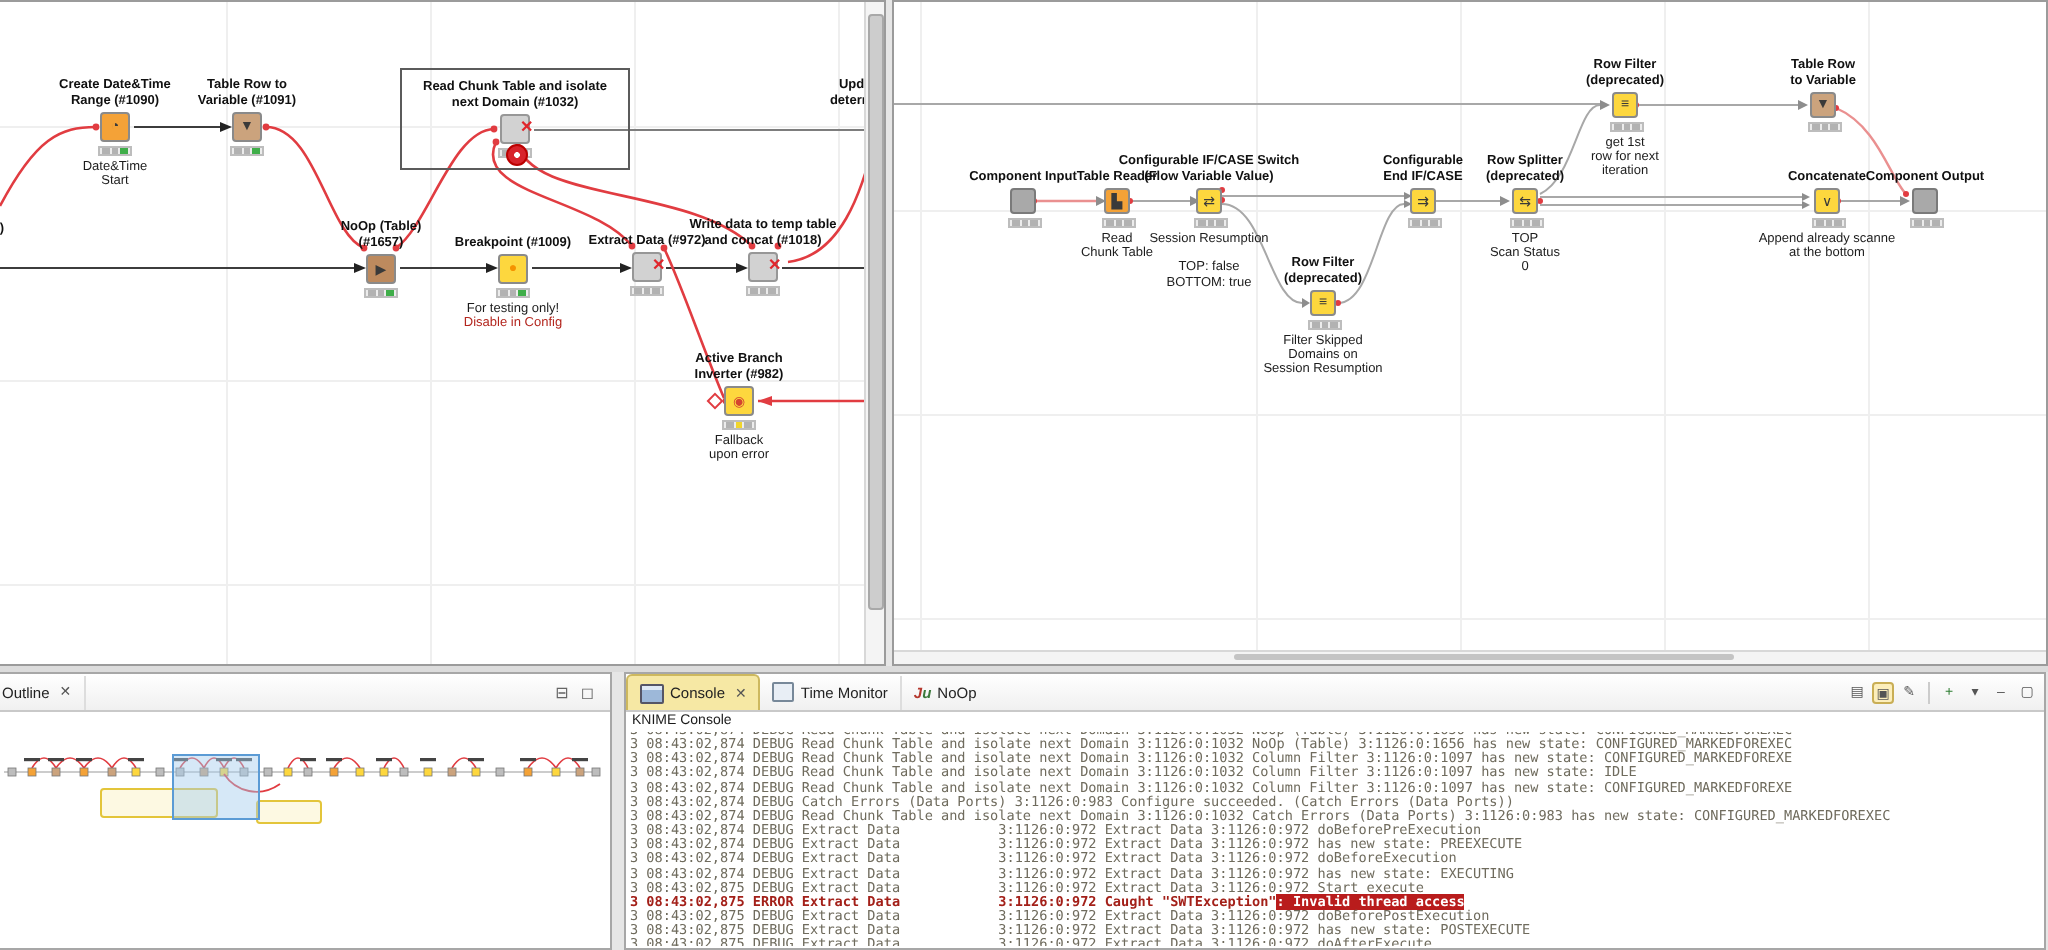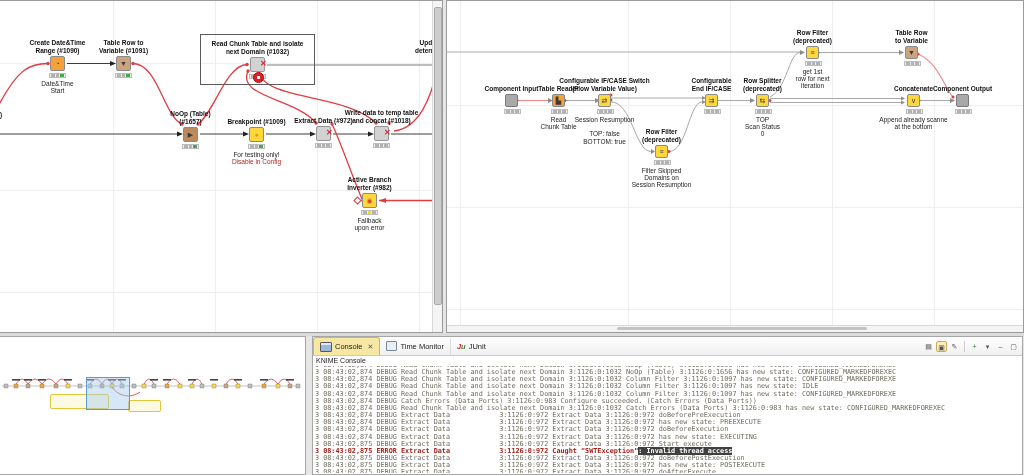--- a/index.html
+++ b/index.html
@@ -47,21 +47,21 @@
   .ticon.active{background:#fceebb;border:1px solid #c9ae55;box-sizing:border-box}
   .tsep{width:1px;height:11px;background:#ccc;margin:0 2px}
   .console-icon{width:10px;height:8px;border:1px solid #556;background:linear-gradient(#dfe9f5 0 2px,#9db8d9 2px);border-radius:1px}
   .monitor-icon{width:9px;height:8px;border:1px solid #789;background:#e8eef5;border-radius:1px}
   .junit-icon{font-size:7.5px;font-weight:bold;font-style:italic}
   .junit-icon b{color:#b5382d}.junit-icon s{color:#3c7a3c;text-decoration:none}
   #console-header{position:absolute;left:3px;top:20px;font-size:7px;color:#1a1a1a}
   #console-output{position:absolute;left:2px;top:29px;right:1px;bottom:1px;overflow:hidden}
   .cl{white-space:pre;font-family:"DejaVu Sans Mono",monospace;font-size:6.8px;line-height:7.15px;color:#6f6b5d}
   .cl.error{color:#a32019;font-weight:bold}
-  .cl .hl{background:#404040;color:#fff}
+  .cl .hl{background:#b91c1c;color:#fff}
   
   #outline-title-row .minmax{display:flex;gap:6px;margin-left:auto;padding-right:8px;color:#666;font-size:8px}
   #minimap-zone{position:absolute;left:0;top:19px;right:0;bottom:0;background:#fff;overflow:hidden}
   #viewport-rect{position:absolute;left:86px;top:21px;width:42px;height:31px;background:rgba(164,205,238,.45);border:1px solid #5b9bd5}
   .anno{position:absolute;border:1px solid #e3c53a;background:#fdf9e2;border-radius:2px}
 </style>
 </head>
 <body>
 
 <div class="editor" id="left-editor">
@@ -414,20 +414,30 @@
     <div class="tl" style="left: 508px; top: 108px;">
       <i></i>
       <i></i>
       <i></i>
     </div>
   </div>
 
 <div id="bottom-sep"></div>
 
 <div class="view-panel" id="outline-panel">
+  <div class="tabbar" id="outline-title-row">
+    <div class="vtab" style="margin-left:-5px">
+      <span>Outline</span>
+      <span class="x">✕</span>
+    </div>
+    <div class="minmax">
+      <span>⊟</span>
+      <span>◻</span>
+    </div>
+  </div>
   <div id="minimap-zone">
     <svg id="minimap-svg" width="304" height="60" style="position:absolute;left:0;top:2px">
         <path d="M2,28 H300" stroke="#9a9a9a" stroke-width="0.6" fill="none"></path>
         <rect x="4" y="26" width="4" height="4" fill="#bdbdbd" stroke="#777" stroke-width="0.4"></rect>
         <path d="M16,26 Q22,16 28,26" stroke="#e13c41" stroke-width="0.8" fill="none"></path>
         <rect x="14" y="26" width="4" height="4" fill="#f4a237" stroke="#777" stroke-width="0.4"></rect>
         <rect x="12" y="21" width="8" height="1.6" fill="#444"></rect>
         <path d="M28,26 Q35,16 42,26" stroke="#e13c41" stroke-width="0.8" fill="none"></path>
         <rect x="26" y="26" width="4" height="4" fill="#cba37d" stroke="#777" stroke-width="0.4"></rect>
         <rect x="24" y="21" width="8" height="1.6" fill="#444"></rect>
@@ -491,21 +501,21 @@
       <span class="console-icon"></span>
       <span>Console</span>
       <span class="x">✕</span>
     </div>
     <div class="vtab">
       <span class="monitor-icon"></span>
       <span>Time Monitor</span>
     </div>
     <div class="vtab" style="border-right:none">
       <span class="junit-icon"><b>J</b><s>u</s></span>
-      <span>JUnit</span>
+      <span>NoOp</span>
     </div>
     <div class="tabicons" id="console-toolbar">
         <div class="ticon">▤</div>
         <div class="ticon active">▣</div>
         <div class="ticon">✎</div>
         <div class="tsep"></div>
         <div class="ticon" style="color: rgb(46, 125, 50);">+</div>
         <div class="ticon">▾</div>
         <div class="ticon">–</div>
         <div class="ticon">▢</div>

